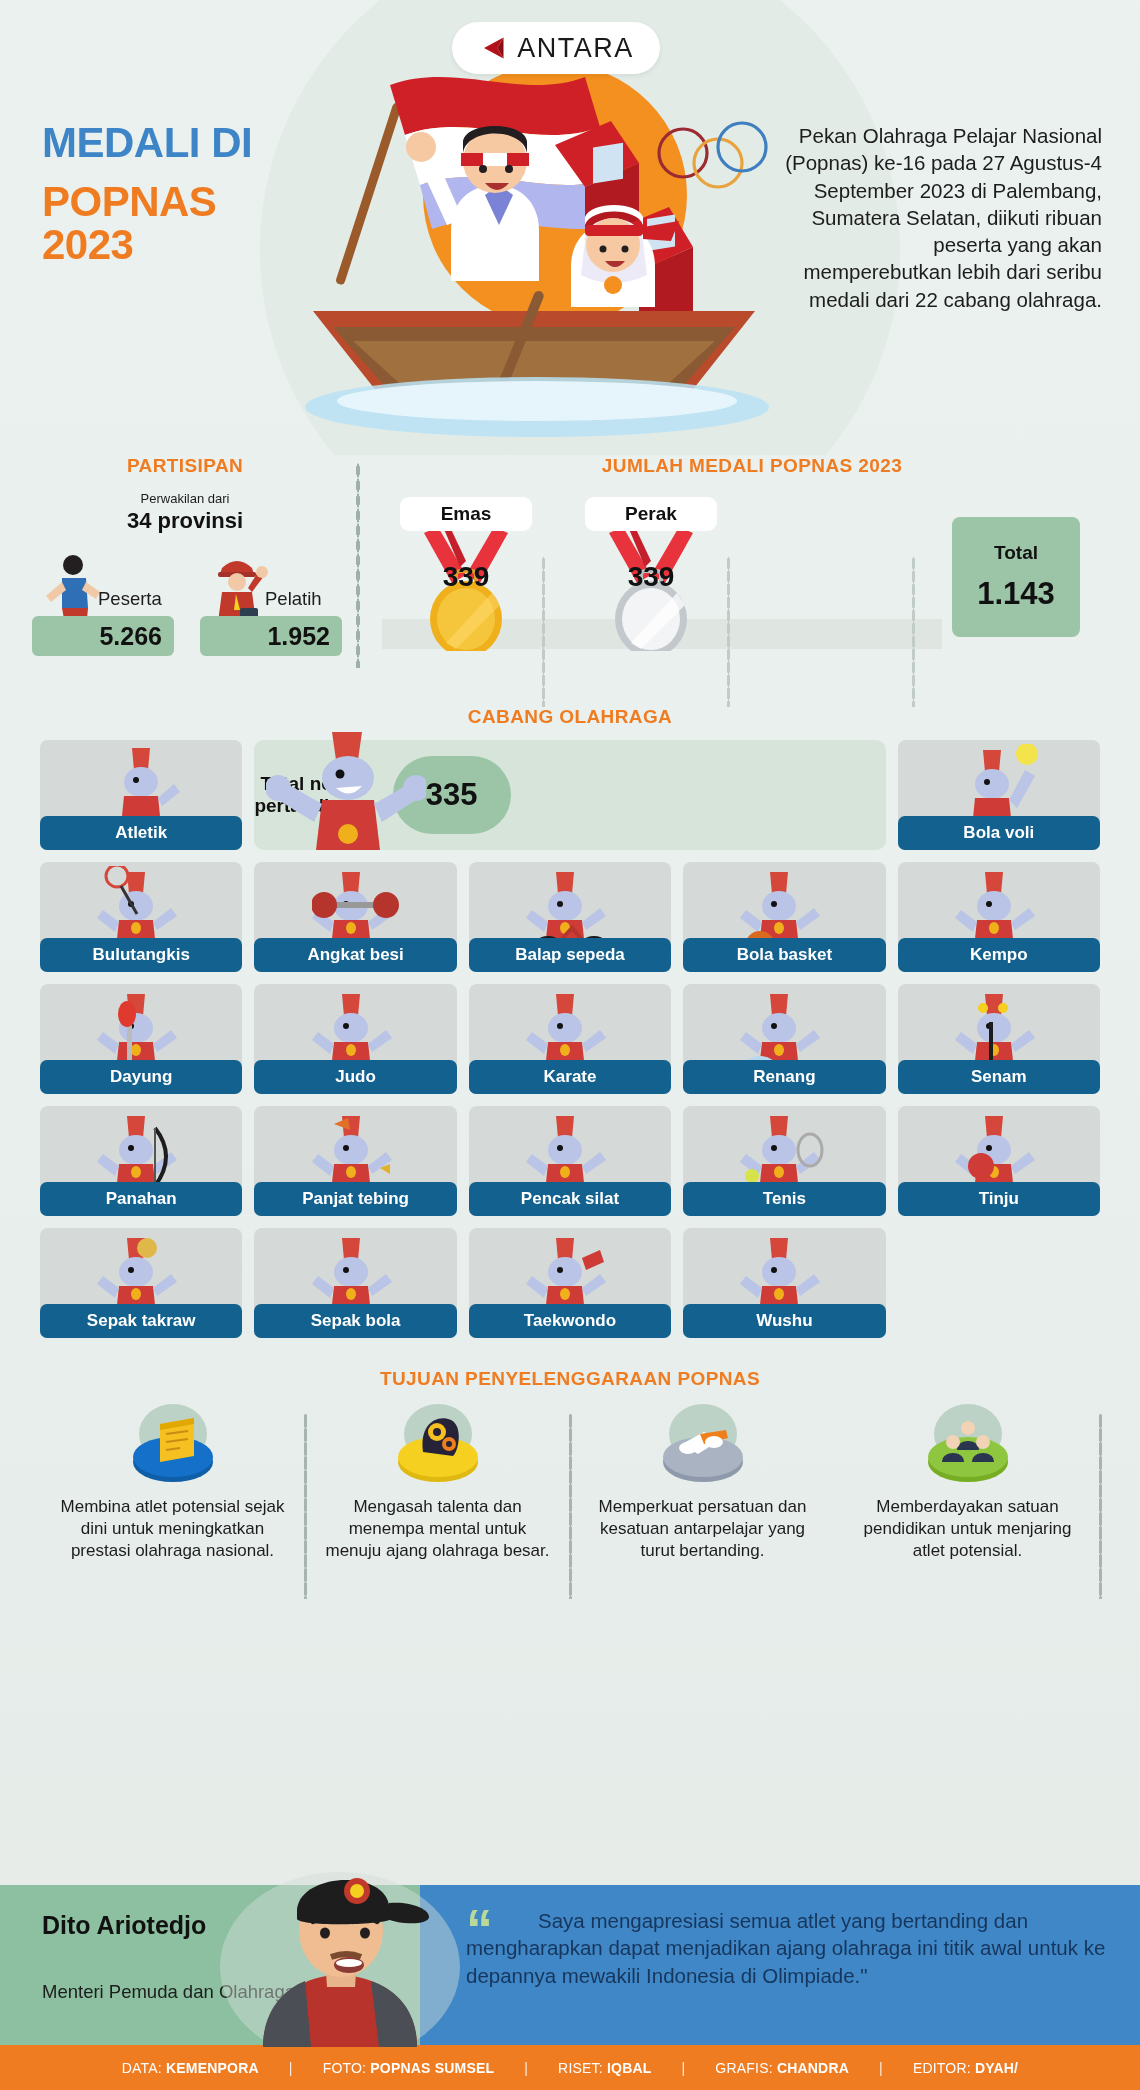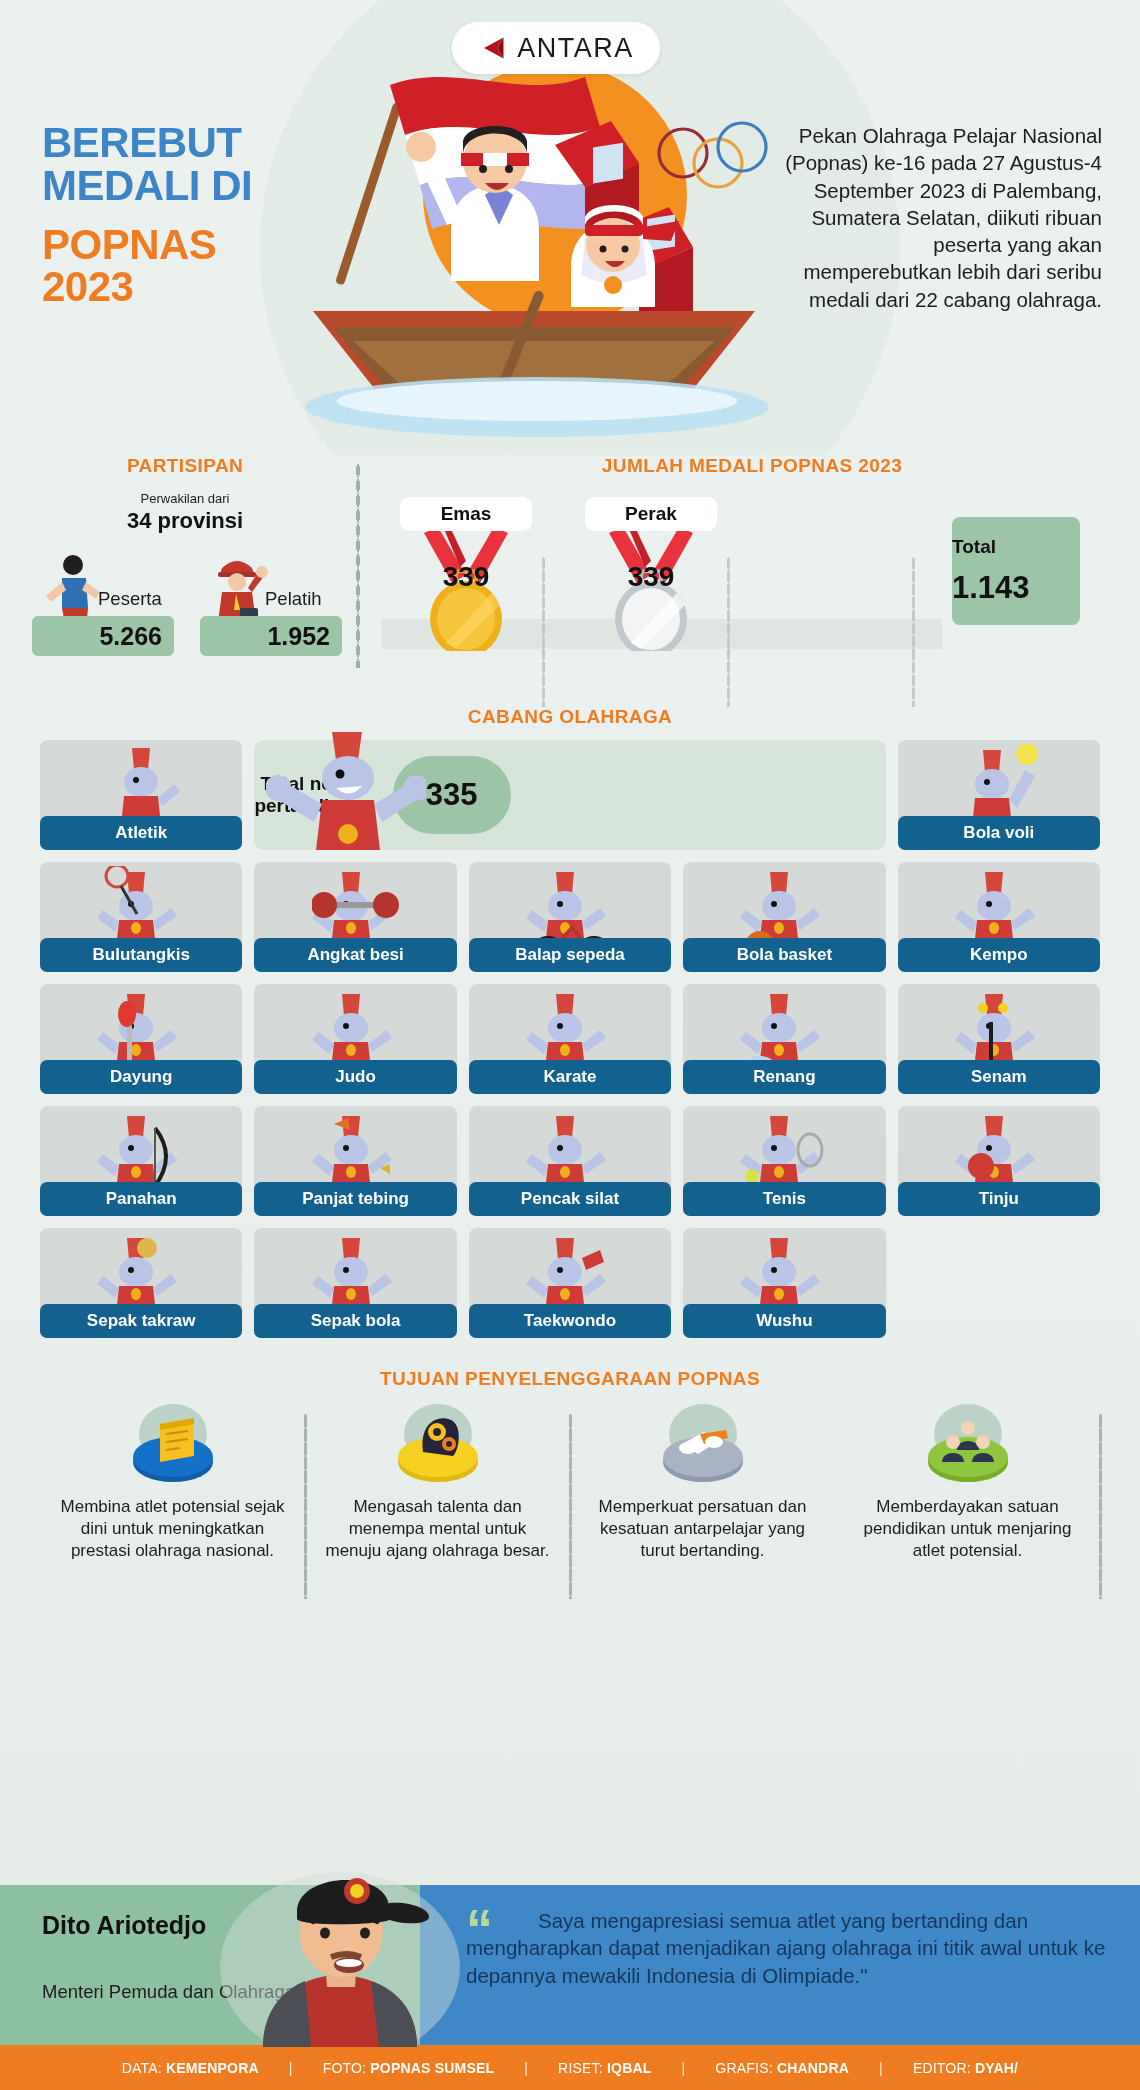--- a/index.html
+++ b/index.html
@@ -89,23 +89,23 @@
   .medal-art { position: relative; height: 124px; margin-top: -4px; }
   .medal-val {
     position: absolute; left: 0; right: 0; top: 64px; font-size: 28px;
     font-weight: 800; color: #111; z-index: 6;
   }
   .grey-band {
     position: absolute; left: 0; top: 122px; width: 560px; height: 30px;
     background: #dfe5e1;
   }
   .total-card {
-    position: absolute; left: 570px; top: 20px; width: 128px; height: 108px;
+    position: absolute; left: 570px; top: 20px; width: 128px; height: 120px;
     background: #9cc4a6; border-radius: 8px; display: flex; flex-direction: column;
-    align-items: flex-start; justify-content: center; gap: 12px;
+    align-items: center; justify-content: center; gap: 12px;
   }
   .total-lbl { font-size: 19px; font-weight: 700; color: #111; }
   .total-val { font-size: 31px; font-weight: 800; color: #111; }
   .stats-dots-right {
     position: absolute; left: 470px; top: 60px; width: 3px; height: 150px;
     background-image: radial-gradient(#c0ccc5 1.5px, transparent 1.6px);
     background-size: 3px 13px;
   }
 
   
@@ -246,21 +246,20 @@
       <path d="M98 306 L460 306 L414 348 Q280 366 144 348 Z" fill="#a0703f"></path>
 
       <rect x="258" y="252" width="10" height="120" rx="5" fill="#8a5a35" transform="rotate(22 263 312)"></rect>
       <ellipse cx="326" cy="372" rx="26" ry="10" fill="#8a5a35" transform="rotate(22 326 372)"></ellipse>
 
       <ellipse cx="282" cy="372" rx="232" ry="30" fill="#b8e2f5" opacity=".85"></ellipse>
       <ellipse cx="282" cy="366" rx="200" ry="20" fill="#e6f5fc"></ellipse>
     </svg>
 
     <div class="title-block">
-      <div class="title-l1">BEREBUT</div>
       <div class="title-l2">MEDALI DI</div>
       <div class="title-l3">POPNAS</div>
       <div class="title-l4">2023</div>
     </div>
 
     <div class="intro-text">Pekan Olahraga Pelajar Nasional (Popnas) ke-16 pada 27 Agustus-4 September 2023 di Palembang, Sumatera Selatan, diikuti ribuan peserta yang akan memperebutkan lebih dari seribu medali dari 22 cabang olahraga.</div>
   </div>
 
   <div class="stats">
     <div class="divider-dots"></div>

